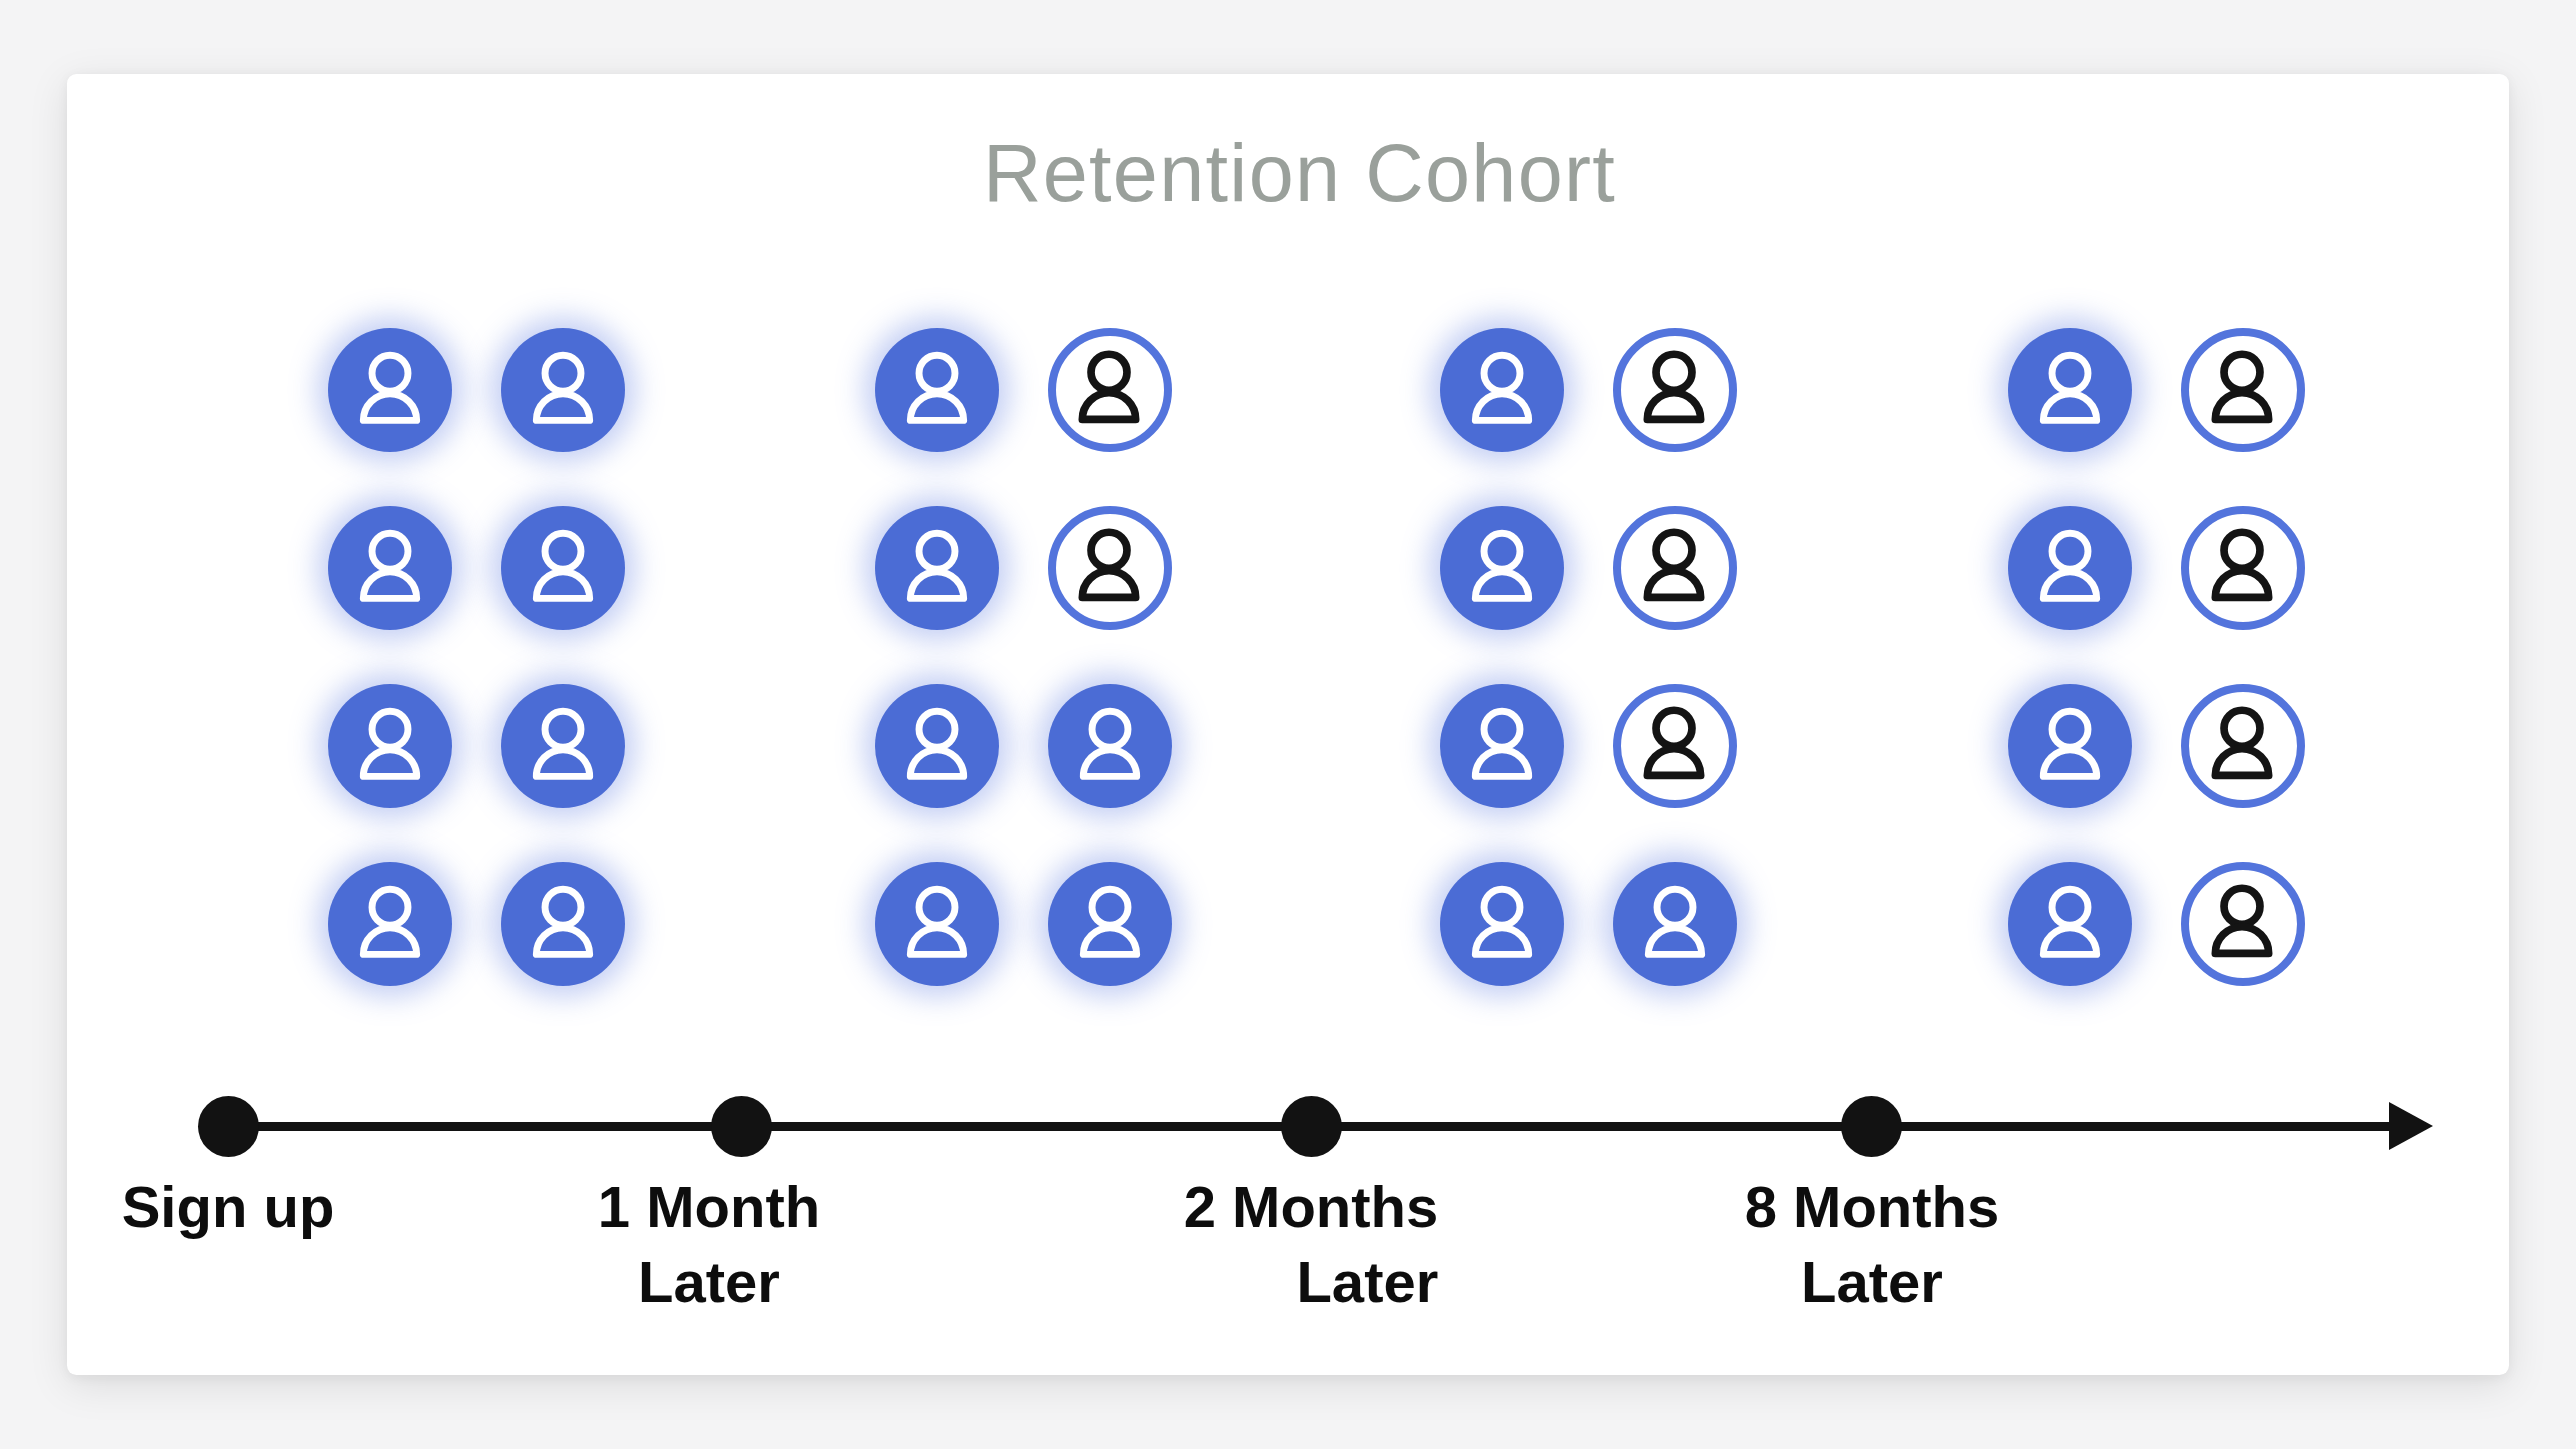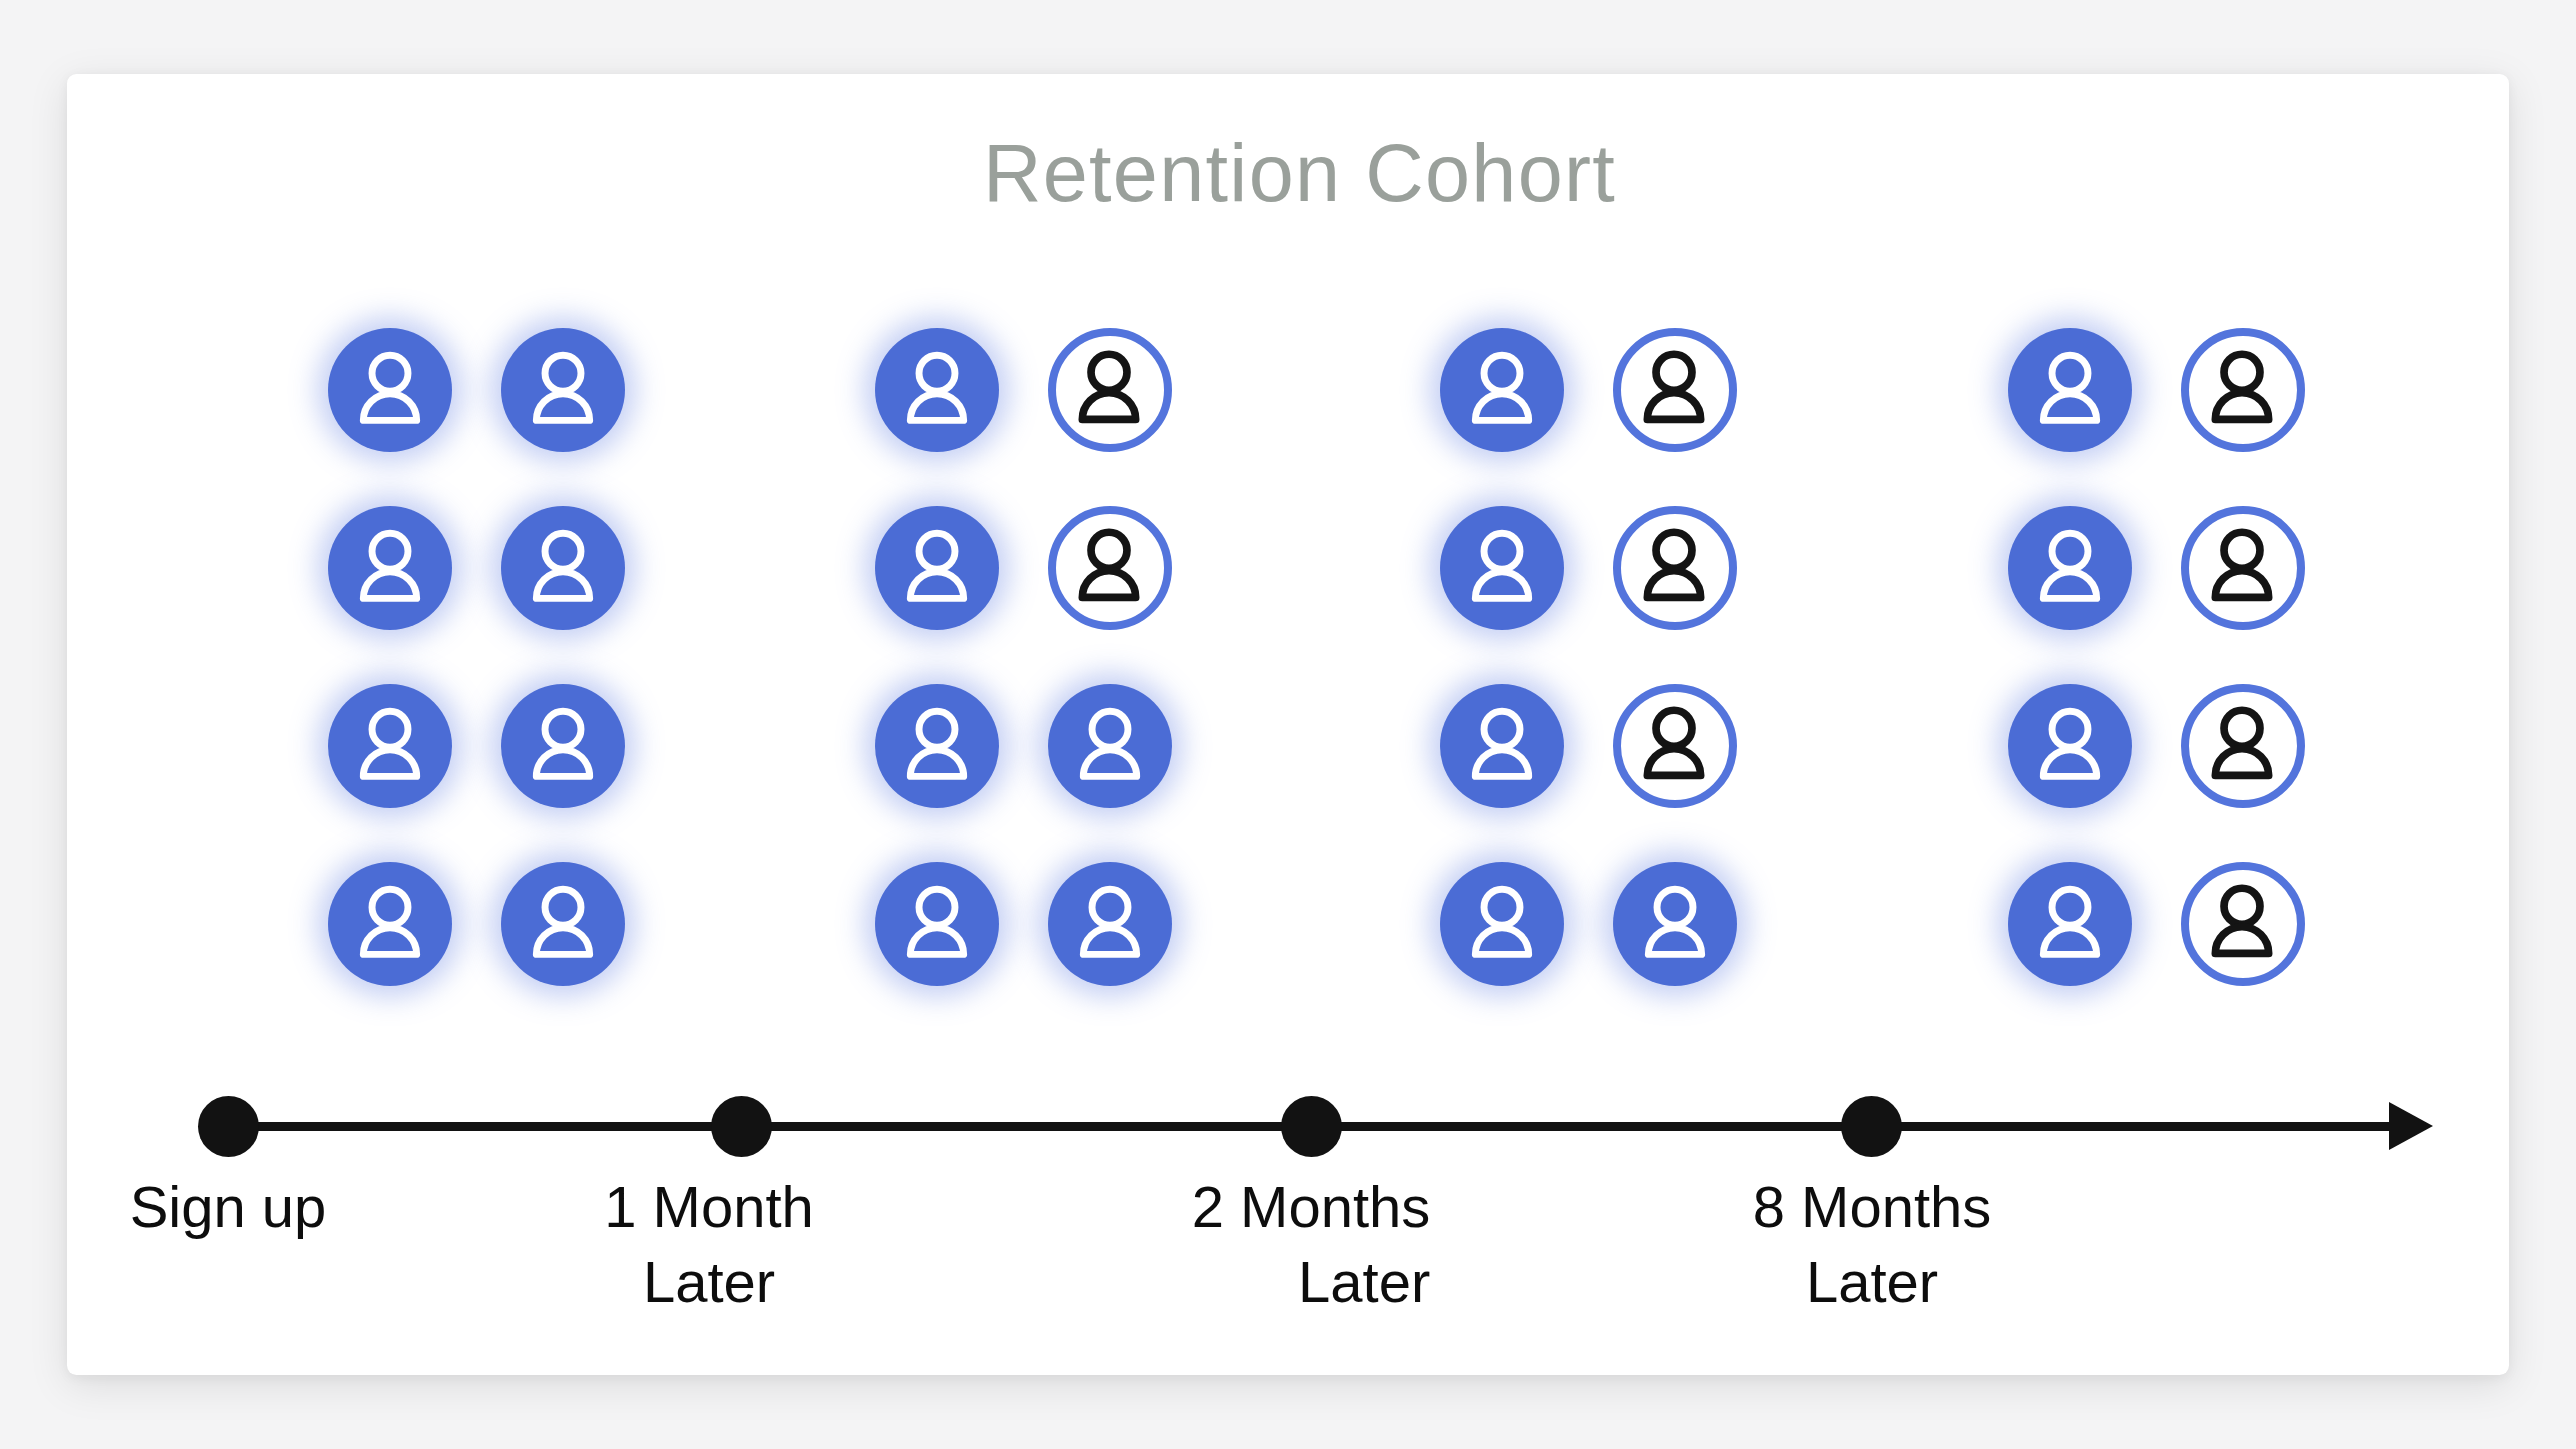--- a/index.html
+++ b/index.html
@@ -81,21 +81,21 @@
     border-radius: 50%;
     background: #121212;
   }
   .timeline-label {
     position: absolute;
     top: 1095px;
     transform: translateX(-50%);
     text-align: center;
     font-size: 58px;
     line-height: 1.3;
-    font-weight: 400;
+    font-weight: 700;
     color: #0d0d0d;
     white-space: nowrap;
   }
 </style>
 </head>
 <body>
 
 <div class="card">
 
   <div class="chart-title">Retention Cohort</div>

